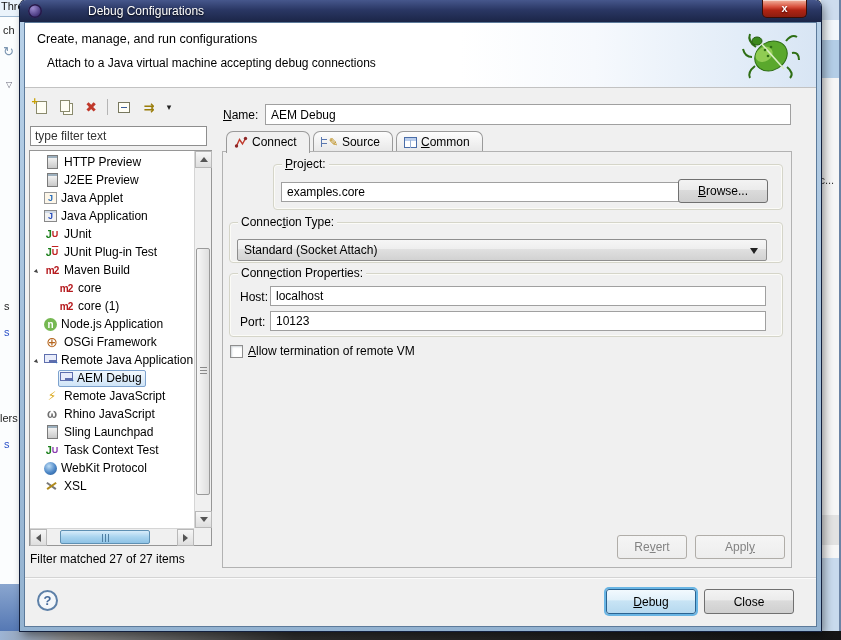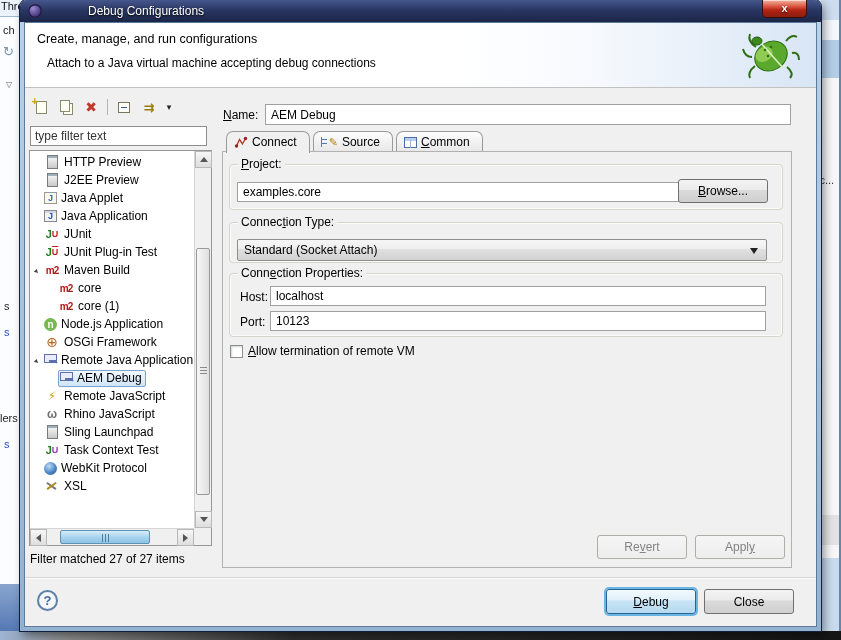--- a/index.html
+++ b/index.html
@@ -140,21 +140,21 @@
   .src-tree { width:7px; height:10px; border-left:1px solid #5a78b0; position:relative; }
   .src-tree::before { content:""; position:absolute; left:0; top:2px; width:5px; height:1px; background:#5a78b0; box-shadow:0 4px 0 #5a78b0; }
   .common-ic { width:13px; height:11px; border:1px solid #4a6da8; background:#fff; box-shadow:inset 0 3px 0 #b9cdec; position:relative; }
   .common-ic::after { content:""; position:absolute; left:5px; top:2px; width:1px; height:8px; background:#9ab2d6; }
 
   .tabbox { position:absolute; left:197px; top:128px; width:570px; height:417px;
             border:1px solid #b2b2b2; background:#f0f0f0; }
   .group { position:absolute; left:6px; right:8px; border:1px solid #d5d5c9; border-radius:4px;
            box-shadow:inset 0 0 0 1px #fbfbf7; }
   .grouplabel { position:absolute; top:-8px; left:8px; background:#f0f0f0; padding:0 3px; }
-  .g-project { top:12px; height:46px; }
+  .g-project { top:12px; height:46px;margin-left:44px; }
   .g-conntype { top:70px; height:41px; }
   .g-connprops { top:121px; height:64px; }
   .field { position:absolute; border:1px solid #a0a0a0; background:#fff; height:20px; padding:0 5px;
            font-size:12px; font-family:"Liberation Sans","DejaVu Sans",sans-serif; }
   .f-project { left:7px; top:17px; width:448px; }
   .browse { position:absolute; right:14px; top:14px; width:90px; height:24px; }
   .btn { border:1px solid #707070; border-radius:3px; font-size:12px; text-align:center;
          background:linear-gradient(#f3f3f3,#ebebeb 45%,#dbdbdb 46%,#cfcfcf);
          display:flex; align-items:center; justify-content:center; cursor:pointer;
          font-family:"Liberation Sans","DejaVu Sans",sans-serif; color:#000; }
@@ -162,21 +162,21 @@
   .combo { position:absolute; left:7px; right:15px; top:16px; height:22px; border:1px solid #8e8e8e; border-radius:2px;
            background:linear-gradient(#f6f6f6,#eeeeee 45%,#e0e0e0 46%,#d2d2d2);
            padding:3px 24px 12px 6px; cursor:pointer; }
   .combo-arrow { position:absolute; right:8px; top:8px; width:0; height:0;
                  border:4px solid transparent; border-top:6px solid #222; }
   .hp-label { position:absolute; left:10px; }
   .hp-input { left:40px; right:16px; }
   .cbrow { position:absolute; left:7px; top:192px; display:flex; align-items:center; gap:5px; }
   .cbbox { width:13px; height:13px; border:1px solid #8e8e8e; background:#fff;
            box-shadow:inset 1px 1px 2px #cfd4d8; cursor:pointer; }
-  .revert { position:absolute; right:104px; bottom:8px; width:90px; height:24px; }
+  .revert { position:absolute; right:104px; bottom:8px; width:70px; height:24px; }
   .apply  { position:absolute; right:6px;  bottom:8px; width:90px; height:24px; }
 
   
   .sep { position:absolute; left:0; right:0; top:554px; border-top:1px solid #d4d4d4; box-shadow:0 1px 0 #fbfbfb; }
   .helpbtn { position:absolute; left:12px; top:567px; width:21px; height:21px; border-radius:50%;
              border:2px solid #5d80a8; color:#44699a; font-weight:bold; font-size:13px;
              display:flex; align-items:center; justify-content:center; background:#f4f7fa; cursor:pointer; }
   .debugbtn { position:absolute; right:120px; top:566px; width:90px; height:25px;
               border:1px solid #2a6391; box-shadow:0 0 0 2px #69b5e4;
               background:linear-gradient(#f2f9fe,#e0f0fa 45%,#c8e4f5 46%,#b6d9ef); }

